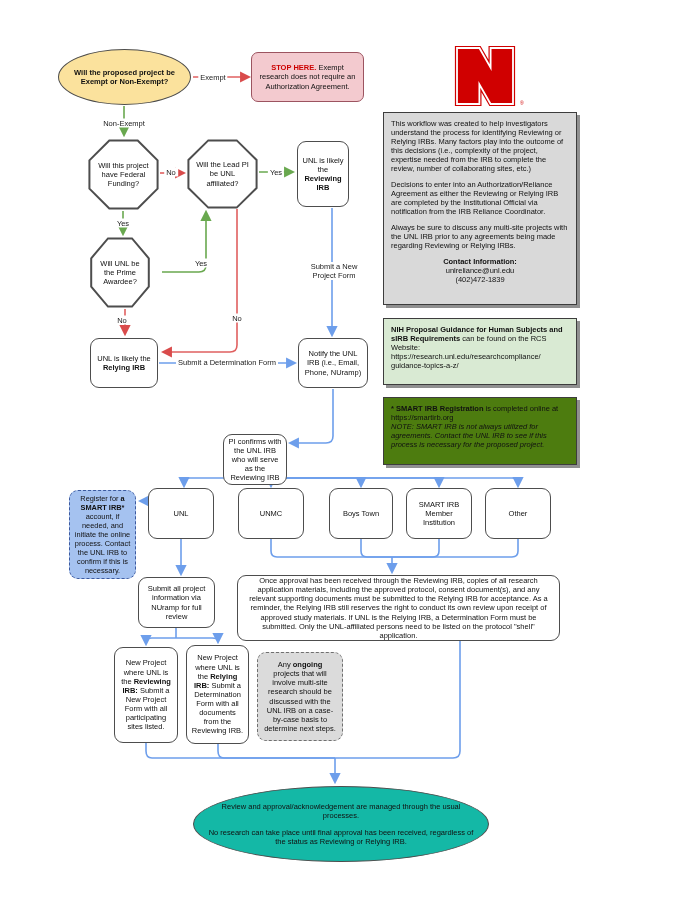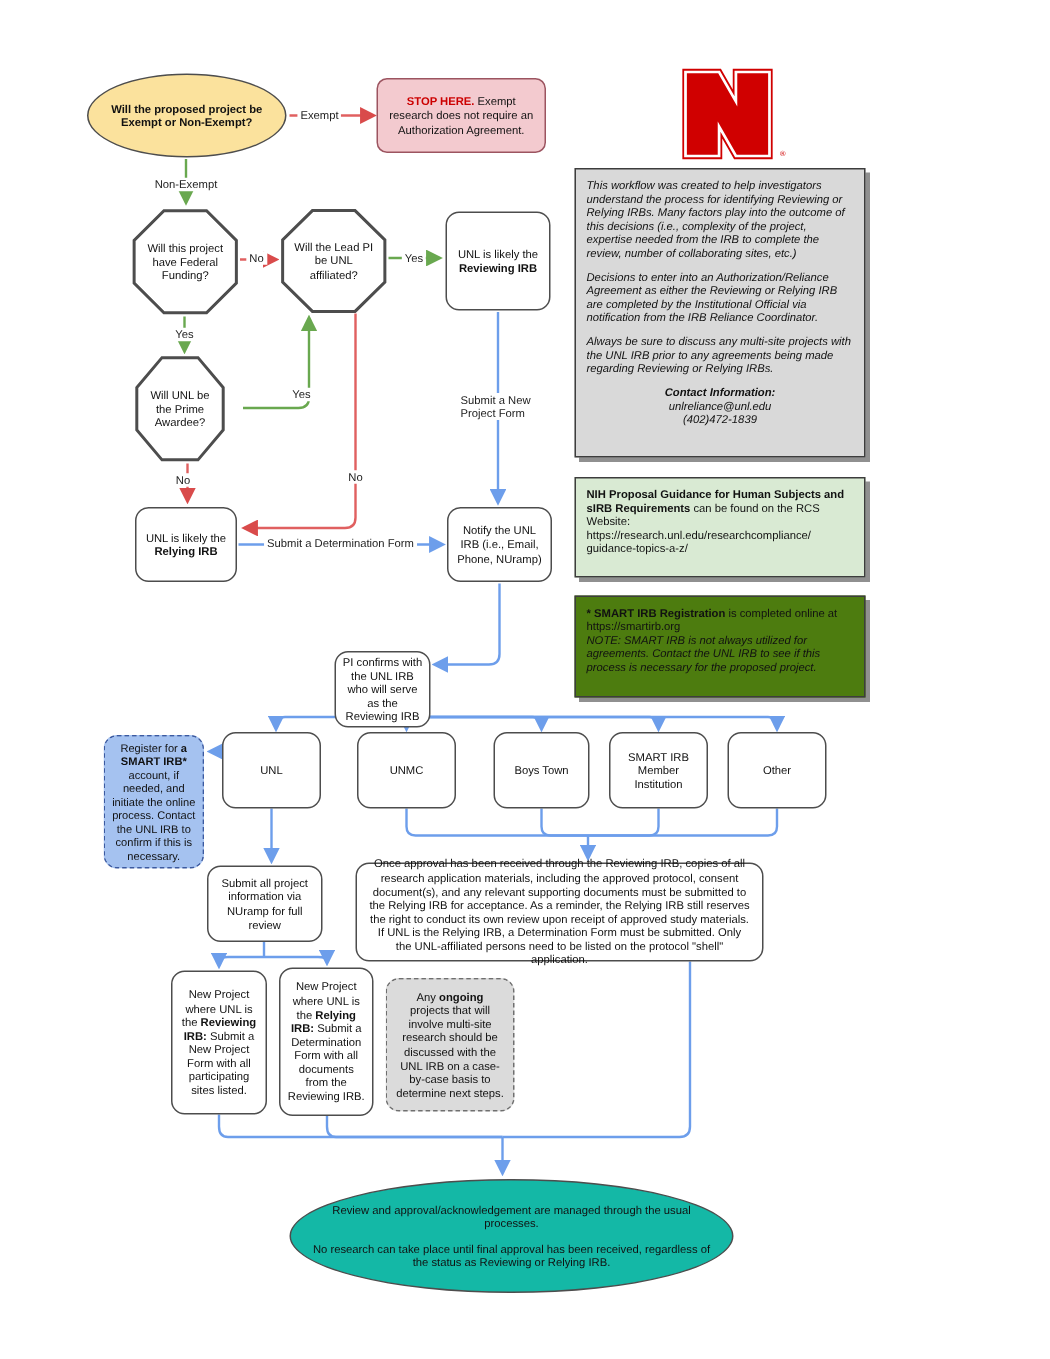--- a/index.html
+++ b/index.html
@@ -19,21 +19,21 @@
   .dashed-gray{background:#DBDBDB;border:1.6px dashed #6f6f6f;border-radius:9px;padding:20px 6px;}
   .infobox{position:absolute;box-sizing:border-box;font-size:7.5px;line-height:1.2;
            border:1.8px solid #3d3d3d;box-shadow:3px 3px 0 #909090;padding:6px 7px;color:#111;text-align:left;}
   .infobox p{margin:0 0 7px 0;}
   .infobox p:last-child{margin-bottom:0;}
   .gray-bg{background:#D9D9D9;}
   .green-bg{background:#D9EAD3;}
   .blue-bg{background:#4d7c0f;}
   .center{text-align:center;}
   .elabel{position:absolute;transform:translate(-50%,-50%);background:#ffffff;font-size:7.5px;color:#222;
-          white-space:nowrap;padding:0 2px;z-index:5;}
+          white-space:nowrap;padding:0 2px;text-align:center;z-index:5;}
   .elabel.wrap{white-space:normal;width:54px;}
   b{font-weight:bold;}
   .italic{font-style:italic;}
   .logo{position:absolute;}
   .trademark{position:absolute;color:#d00000;font-size:5px;}
 </style>
 </head>
 <body>
 
 <div class="canvas">
@@ -103,21 +103,21 @@
     <div class="t">Will this project have Federal Funding?</div>
   </div>
 
   <div class="node oct" style="left:187px;top:139px;width:71px;height:70px;">
     <svg viewBox="0 0 100 100" preserveAspectRatio="none">
         <polygon points="30,2 70,2 98,30 98,70 70,98 30,98 2,70 2,30" fill="#ffffff" stroke="#4d4d4d" stroke-width="2" vector-effect="non-scaling-stroke"></polygon>
       </svg>
     <div class="t">Will the Lead PI be UNL affiliated?</div>
   </div>
 
-  <div class="node rbox" style="left:297px;top:141px;width:70px;height:66px;">
+  <div class="node rbox" style="left:297px;top:141px;width:52px;height:66px;">
     <span><span>UNL is likely the </span><b>Reviewing IRB</b></span>
   </div>
 
   <div class="node oct" style="left:90px;top:237px;width:60px;height:71px;">
     <svg viewBox="0 0 100 100" preserveAspectRatio="none">
         <polygon points="30,2 70,2 98,30 98,70 70,98 30,98 2,70 2,30" fill="#ffffff" stroke="#4d4d4d" stroke-width="2" vector-effect="non-scaling-stroke"></polygon>
       </svg>
     <div class="t">Will UNL be the Prime Awardee?</div>
   </div>
 
@@ -162,21 +162,21 @@
   </div>
 
   <div class="node rbox" style="left:186px;top:645px;width:63px;height:99px;">
     <span><span>New Project where UNL is the </span><b>Relying IRB:</b><span> Submit a Determination Form with all documents from the Reviewing IRB.</span></span>
   </div>
 
   <div class="node dashed-gray" style="left:257px;top:652px;width:86px;height:89px;">
     <span><span>Any </span><b>ongoing</b><span> projects that will involve multi-site research should be discussed with the UNL IRB on a case-by-case basis to determine next steps.</span></span>
   </div>
 
-  <div class="node rbox" style="left:237px;top:575px;width:272px;height:66px;padding:20px 8px;">
+  <div class="node rbox" style="left:237px;top:575px;width:323px;height:66px;padding:20px 8px;">
     <span>Once approval has been received through the Reviewing IRB, copies of all research application materials, including the approved protocol, consent document(s), and any relevant supporting documents must be submitted to the Relying IRB for acceptance. As a reminder, the Relying IRB still reserves the right to conduct its own review upon receipt of approved study materials. If UNL is the Relying IRB, a Determination Form must be submitted. Only the UNL-affiliated persons need to be listed on the protocol "shell" application.</span>
   </div>
 
   <div class="node ellipse" style="left:193px;top:786px;width:296px;height:76px;background:#14b8a6;align-items:center;">
     <span>
       <span style="display:block;margin-bottom:7px;">Review and approval/acknowledgement are managed through the usual processes.</span>
       <span style="display:block;">No research can take place until final approval has been received, regardless of the status as Reviewing or Relying IRB.</span>
     </span>
   </div>
 
@@ -192,21 +192,21 @@
   <div class="elabel" style="left:227px;top:362px;">Submit a Determination Form</div>
 
   <div class="logo" style="left:450px;top:44px;width:70px;height:64px;">
     <svg width="70" height="64" viewBox="0 0 100 90">
       <path d="M10,5 H42 L58,33 V5 H90 V85 H58 L42,57 V85 H10 Z" fill="#d00000" stroke="#d00000" stroke-width="6" stroke-linejoin="miter"></path>
       <path d="M10,5 H42 L58,33 V5 H90 V85 H58 L42,57 V85 H10 Z" fill="none" stroke="#ffffff" stroke-width="2.6"></path>
     </svg>
   </div>
   <span class="trademark" style="left:520px;top:100px;">®</span>
 
-  <div class="infobox gray-bg" style="left:383px;top:112px;width:194px;height:193px;font-style:italic;">
+  <div class="infobox gray-bg" style="left:383px;top:112px;width:194px;height:193px;">
     <p>This workflow was created to help investigators understand the process for identifying Reviewing or Relying IRBs. Many factors play into the outcome of this decisions (i.e., complexity of the project, expertise needed from the IRB to complete the review, number of collaborating sites, etc.)</p>
     <p>Decisions to enter into an Authorization/Reliance Agreement as either the Reviewing or Relying IRB are completed by the Institutional Official via notification from the IRB Reliance Coordinator.</p>
     <p>Always be sure to discuss any multi-site projects with the UNL IRB prior to any agreements being made regarding Reviewing or Relying IRBs.</p>
     <div class="center" style="font-weight:bold;">Contact Information:</div>
     <div class="center">unlreliance@unl.edu</div>
     <div class="center">(402)472-1839</div>
   </div>
 
   <div class="infobox green-bg" style="left:383px;top:318px;width:194px;height:67px;">
     <div><b>NIH Proposal Guidance for Human Subjects and sIRB Requirements</b><span> can be found on the RCS Website:</span></div>

